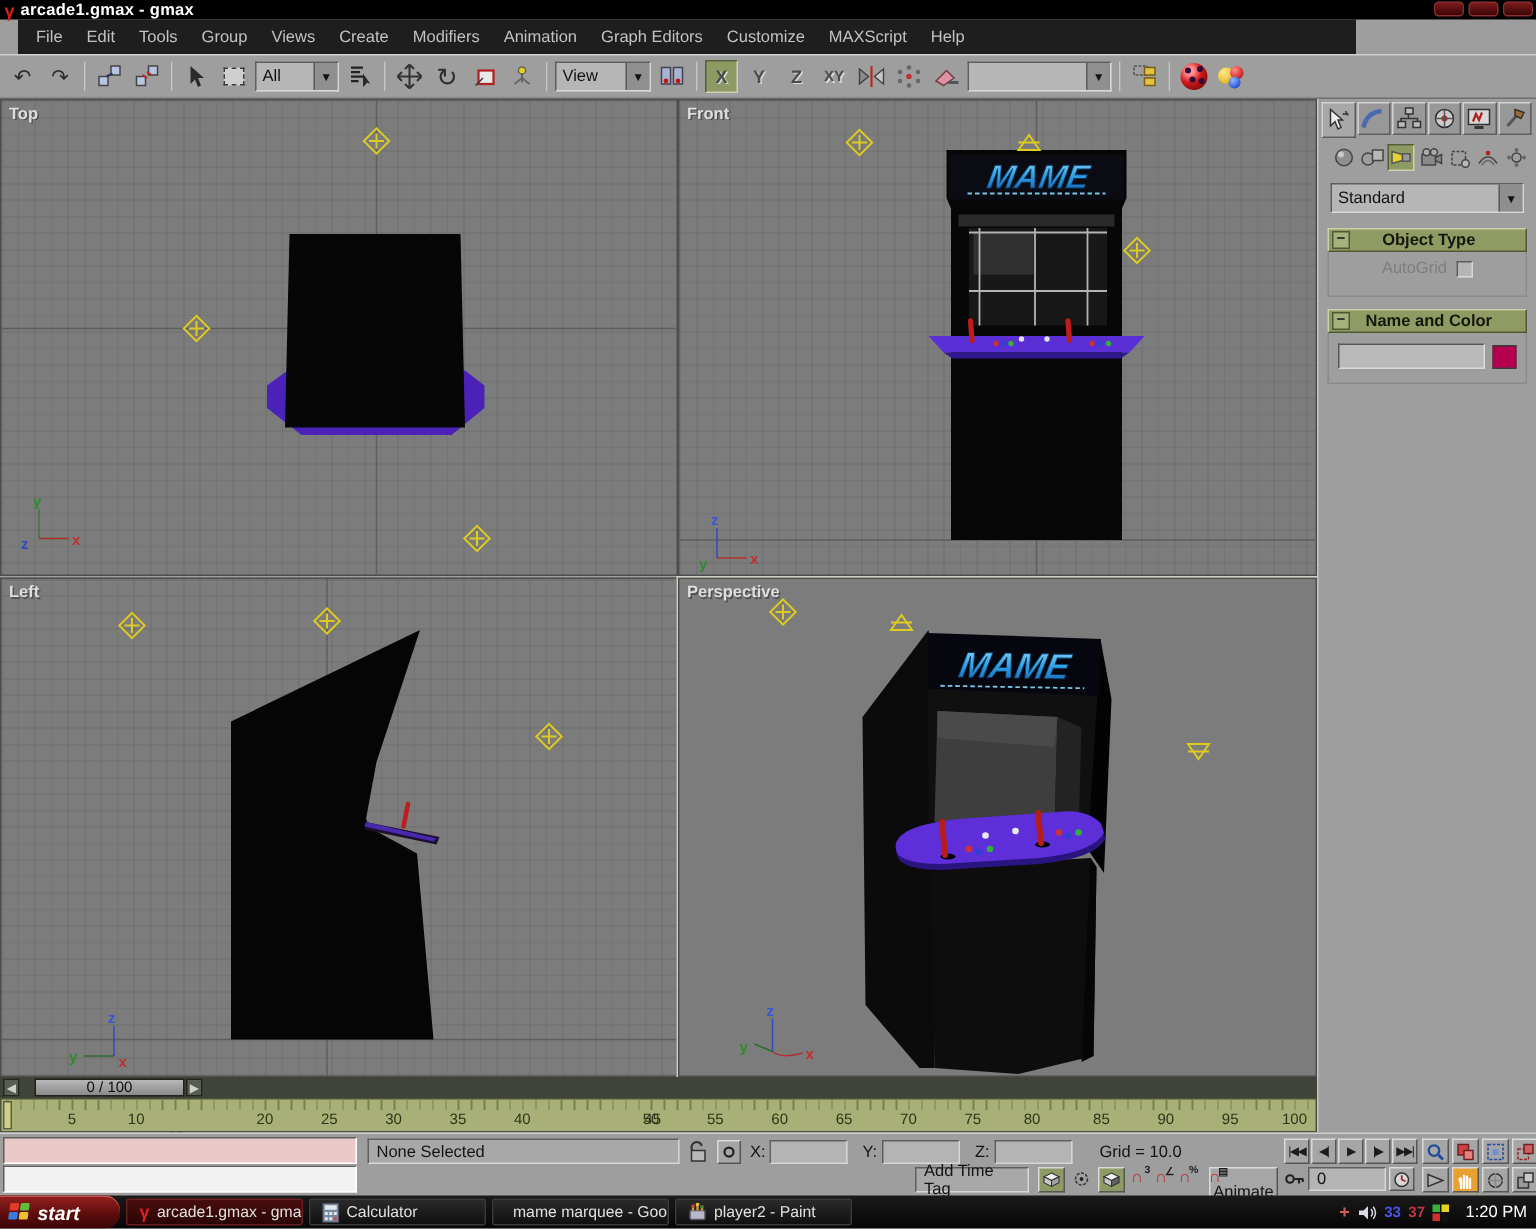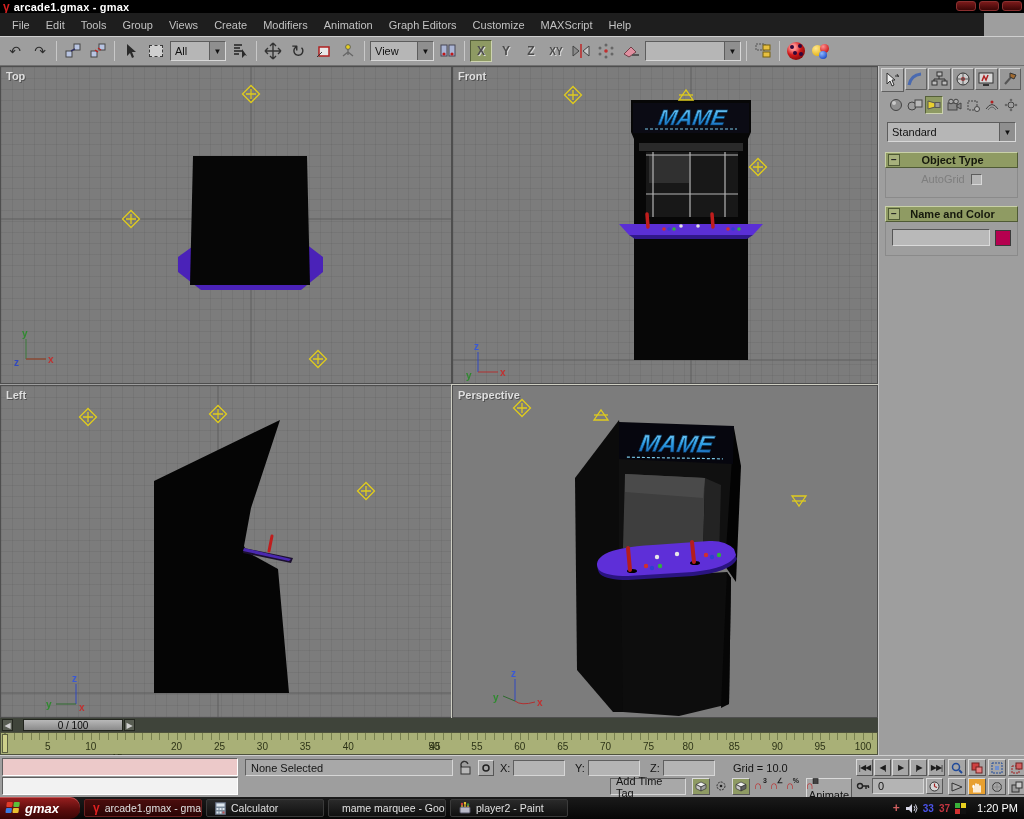--- a/index.html
+++ b/index.html
@@ -9,21 +9,21 @@
   #stage { position:relative; width:1024px; height:819px; }
 
   
   #titlebar { left:0; top:0; width:1024px; height:13px; background:#000; display:flex; align-items:center; }
   #titlebar .gmax-glyph { color:#d42020; font-weight:bold; font-size:12px; line-height:10px; margin:0 4px 0 3px; }
   #titlebar .title { color:#fff; font-size:11px; font-weight:bold; letter-spacing:.2px; }
   #winbtns { position:absolute; right:2px; top:1px; display:flex; gap:3px; }
   .winbtn { width:20px; height:10px; background:linear-gradient(#7a1a1a,#3d0606); border:1px solid #8a3030; border-radius:3px; }
 
   
-  #menubar { left:0; top:13px; width:984px; height:23px; background:#1e1e1e; display:flex; align-items:center; padding-left:4px; }
+  #menubar { left:12px; top:13px; width:892px; height:23px; background:#1e1e1e; display:flex; align-items:center; padding-left:4px; }
   #menubar span { color:#c2c2c2; font-size:11px; padding:4px 8px; cursor:default; }
 
   
   #maintoolbar { left:0; top:36px; width:1024px; height:30px; background:#9e9e9e;
     border-top:1px solid #cfcfcf; border-bottom:1px solid #6f6f6f;
     display:flex; align-items:center; gap:3px; padding:0 4px; }
   .tsep { width:1px; height:20px; background:#7a7a7a; border-right:1px solid #c8c8c8; margin:0 2px; }
   .tbtn { width:22px; height:22px; display:flex; align-items:center; justify-content:center;
     font-size:14px; color:#2e2e2e; }
   .tbtn.active { background:#8e9a63; border:1px solid; border-color:#55603a #cdd3b0 #cdd3b0 #55603a; }
@@ -739,21 +739,21 @@
   </div>
 
   <div id="taskbar" class="abs">
     <div id="startbtn">
       <span class="winflag">
         <i style="background:#e23a2a;"></i>
           <i style="background:#5cbf3a;"></i>
           <i style="background:#3a7ae2;"></i>
           <i style="background:#e8c030;"></i>
       </span>
-      <span class="slabel">gmax</span>
+      <span class="slabel">start</span>
     </div>
 
     <div class="taskbtn active">
       <span style="color:#e02020;font-weight:bold;font-size:12px;">γ</span>
       <span>arcade1.gmax - gmax</span>
     </div>
     <div class="taskbtn">
       <svg width="11" height="13">
           <rect x="0" y="0" width="11" height="13" fill="#7a8a9a" stroke="#445"></rect>
           <rect x="1.5" y="1.5" width="8" height="3" fill="#dfe8ef"></rect>

